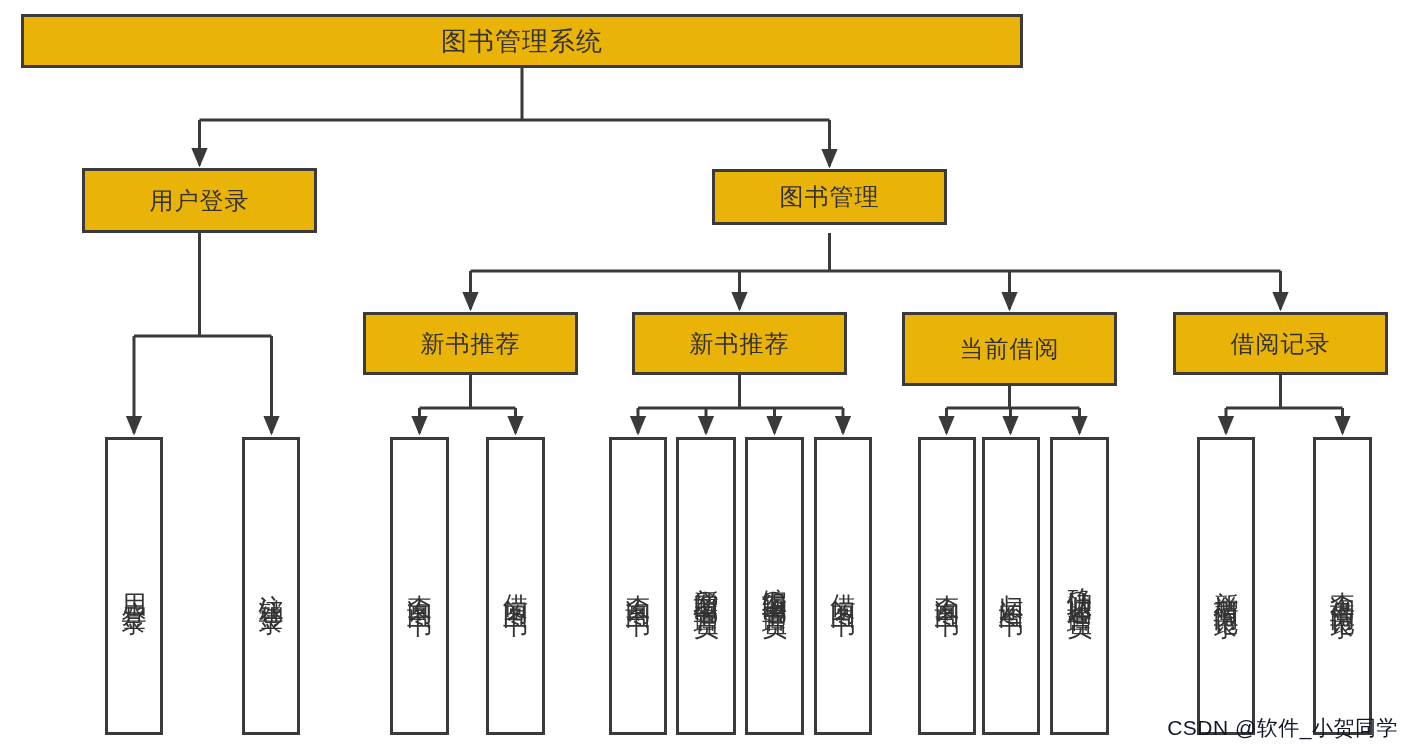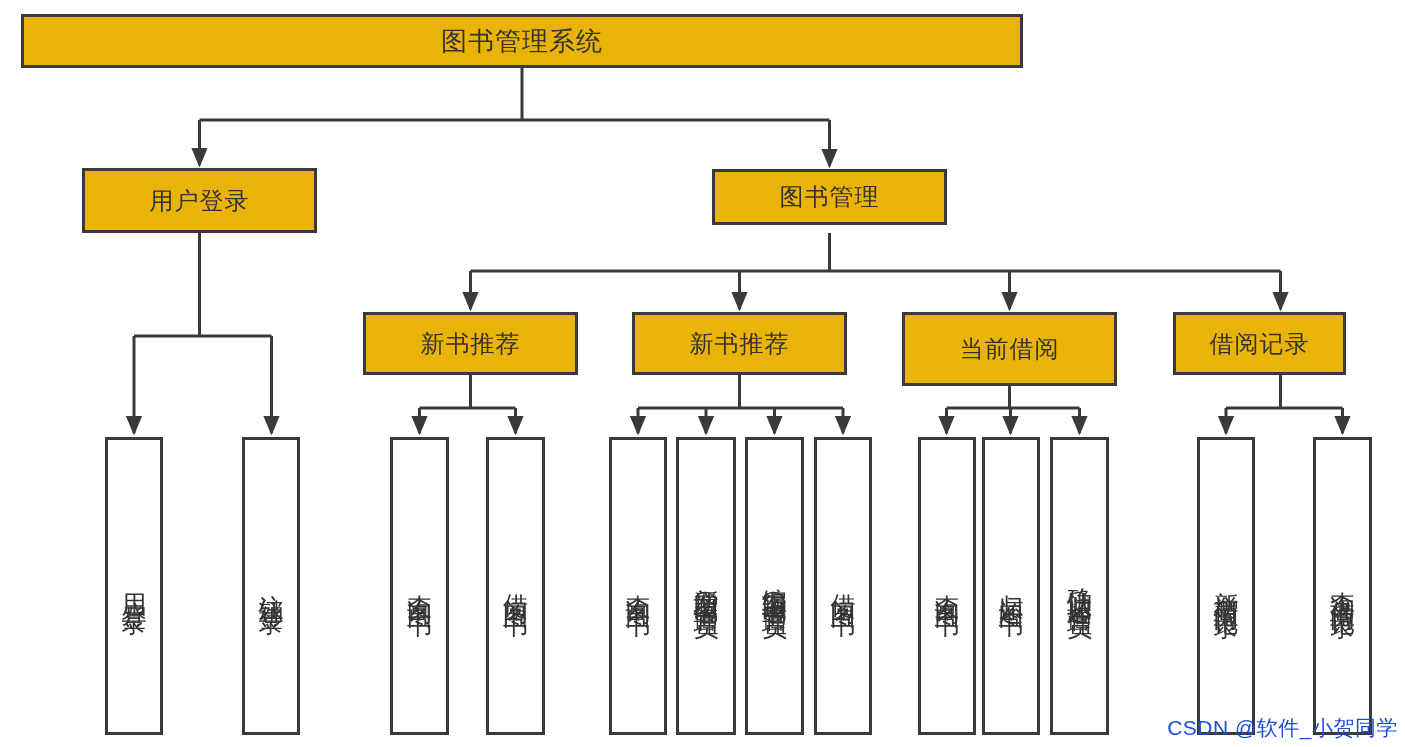--- a/index.html
+++ b/index.html
@@ -44,21 +44,21 @@
     letter-spacing:6px;
     z-index:1;
     line-height:1;
   }
   .vbox.long{letter-spacing:4px;}
   .watermark{
     position:absolute;
     right:7px;bottom:5px;
     z-index:2;
     font-size:21px;
-    color:#1d4ed8;
+    color:#0f172a;
     letter-spacing:0.5px;
     white-space:nowrap;
     margin-top:16px;
   }
 </style>
 </head>
 <body>
 
 <div class="stage">
 
@@ -106,21 +106,21 @@
   </svg>
 
   <div class="hbox" style="left:21px;top:14px;width:1002px;height:54px;font-size:26px;">图书管理系统</div>
 
   <div class="hbox" style="left:82px;top:168px;width:235px;height:65px;">用户登录</div>
   <div class="hbox" style="left:712px;top:169px;width:235px;height:56px;">图书管理</div>
 
   <div class="hbox" style="left:363px;top:312px;width:215px;height:63px;">新书推荐</div>
   <div class="hbox" style="left:632px;top:312px;width:215px;height:63px;">新书推荐</div>
   <div class="hbox" style="left:902px;top:312px;width:215px;height:74px;">当前借阅</div>
-  <div class="hbox" style="left:1173px;top:312px;width:173px;height:63px;font-family:Liberation Mono, monospace;">借阅记录</div>
+  <div class="hbox" style="left:1173px;top:312px;width:215px;height:63px;font-family:Liberation Mono, monospace;">借阅记录</div>
 
   <div class="vbox" style="left:105px;width:58px;">用户登录</div>
   <div class="vbox" style="left:242px;width:58px;">注销登录</div>
 
   <div class="vbox" style="left:390px;width:59px;">查询图书</div>
   <div class="vbox" style="left:486px;width:59px;">借阅图书</div>
 
   <div class="vbox" style="left:609px;width:58px;">查询图书</div>
   <div class="vbox long" style="left:676px;width:60px;">新增图书（管理员）</div>
   <div class="vbox long" style="left:745px;width:59px;">编辑图书（管理员）</div>

